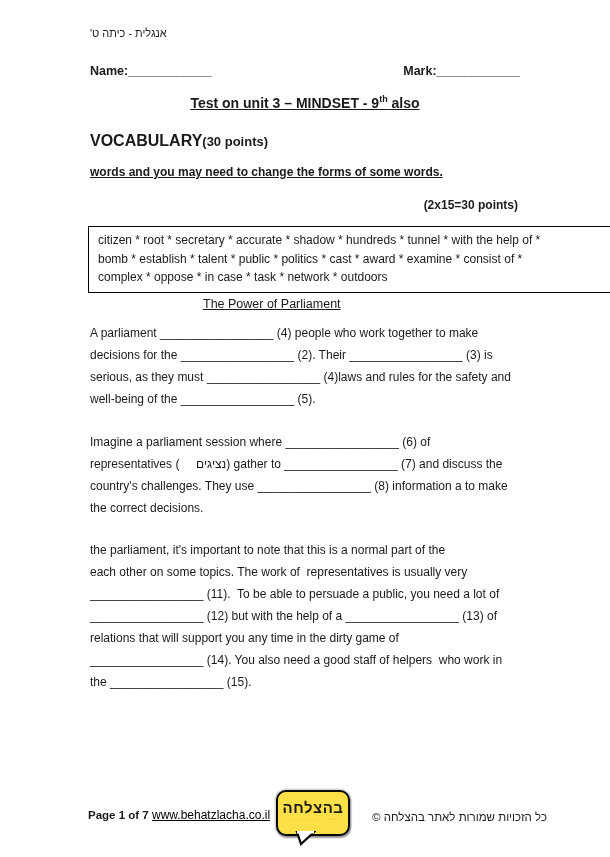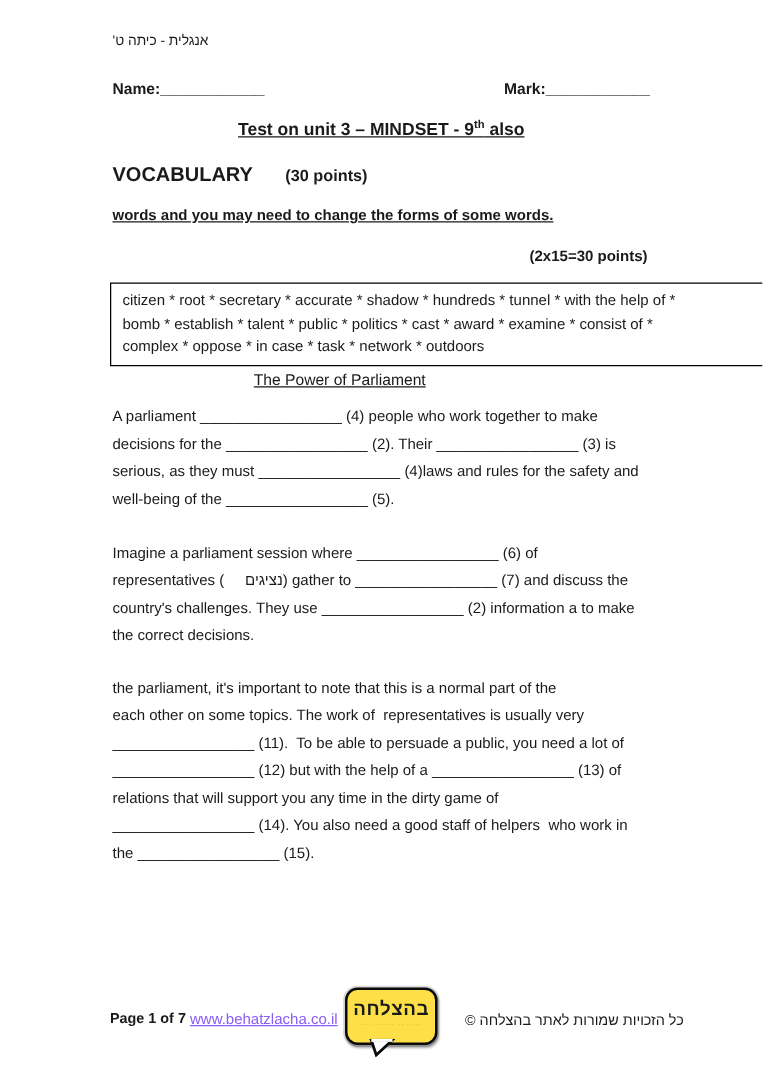--- a/index.html
+++ b/index.html
@@ -6,35 +6,35 @@
   .page{
     position:relative;width:610px;height:857px;background:#ffffff;
     font-family:"Liberation Sans","DejaVu Sans",sans-serif;color:#1a1a1a;overflow:hidden;
   }
   .abs{position:absolute;}
   .hdr-heb{left:90px;top:27px;font-size:11px;direction:rtl;}
   .name-row{left:90px;top:64px;right:90px;display:flex;justify-content:space-between;font-size:12.5px;font-weight:bold;}
   .doc-title{left:0;top:94px;width:610px;text-align:center;font-size:14px;font-weight:bold;text-decoration:underline;}
   .doc-title sup{font-size:9px;}
   .vocab-head{left:90px;top:132px;font-size:16px;font-weight:bold;}
-  .vocab-head .pts{font-size:13px;margin-left:26px;font-weight:bold;}
+  .vocab-head .pts{font-size:13px;font-weight:bold;}
   .instructions{left:90px;top:164px;font-size:12px;font-weight:bold;line-height:17px;}
   .instructions .iline{text-decoration:underline;}
   .points-note{left:90px;top:198px;right:92px;text-align:right;font-size:12px;font-weight:bold;}
   .word-box{
     left:88px;top:226px;width:581px;box-sizing:border-box;
     border:1.5px solid #000;padding:4px 9px 5px 9px;font-size:12px;line-height:18.5px;
   }
   .passage-title{left:203px;top:297px;font-size:12.5px;text-decoration:underline;}
   .para{left:90px;font-size:12px;line-height:22px;}
   .para .line{white-space:pre;}
   .p1{top:322px;} .p2{top:431px;} .p3{top:539px;}
   .footer-pageinfo{left:88px;top:809px;font-size:11.5px;font-weight:bold;}
   .footer-link{left:152px;top:808px;font-size:12px;}
-  .footer-link a{color:#8b5cf6;text-decoration:underline;cursor:pointer;}
+  .footer-link a{color:#000000;text-decoration:underline;cursor:pointer;}
   .footer-copy{right:63px;top:811px;font-size:11.5px;direction:rtl;}
   .logo{left:276px;top:790px;width:76px;height:62px;}
   .bubble{
     position:relative;width:74px;height:46px;box-sizing:border-box;background:#fde047;
     border:2.5px solid #0a0a0a;border-radius:10px;
     box-shadow:1px 2px 2px rgba(0,0,0,0.35), 0 0 0 1.5px #d8d8d8;
     text-align:center;
   }
   .bubble-word{font-size:15px;font-weight:bold;margin-top:7px;direction:rtl;letter-spacing:0.5px;}
   .bubble-tag{font-size:4px;color:#a87070;margin-top:1px;letter-spacing:1px;}
@@ -75,21 +75,21 @@
   <div class="abs para p1">
     <div class="line">A parliament _________________ (4) people who work together to make</div>
     <div class="line">decisions for the _________________ (2). Their _________________ (3) is</div>
     <div class="line">serious, as they must _________________ (4)laws and rules for the safety and</div>
     <div class="line">well-being of the _________________ (5).</div>
   </div>
 
   <div class="abs para p2">
     <div class="line">Imagine a parliament session where _________________ (6) of</div>
     <div class="line">representatives (     נציגים) gather to _________________ (7) and discuss the</div>
-    <div class="line">country's challenges. They use _________________ (2) information a to make</div>
+    <div class="line">country's challenges. They use _________________ (8) information a to make</div>
     <div class="line">the correct decisions.</div>
   </div>
 
   <div class="abs para p3">
     <div class="line">the parliament, it's important to note that this is a normal part of the</div>
     <div class="line">each other on some topics. The work of  representatives is usually very</div>
     <div class="line">_________________ (11).  To be able to persuade a public, you need a lot of</div>
     <div class="line">_________________ (12) but with the help of a _________________ (13) of</div>
     <div class="line">relations that will support you any time in the dirty game of</div>
     <div class="line">_________________ (14). You also need a good staff of helpers  who work in</div>

